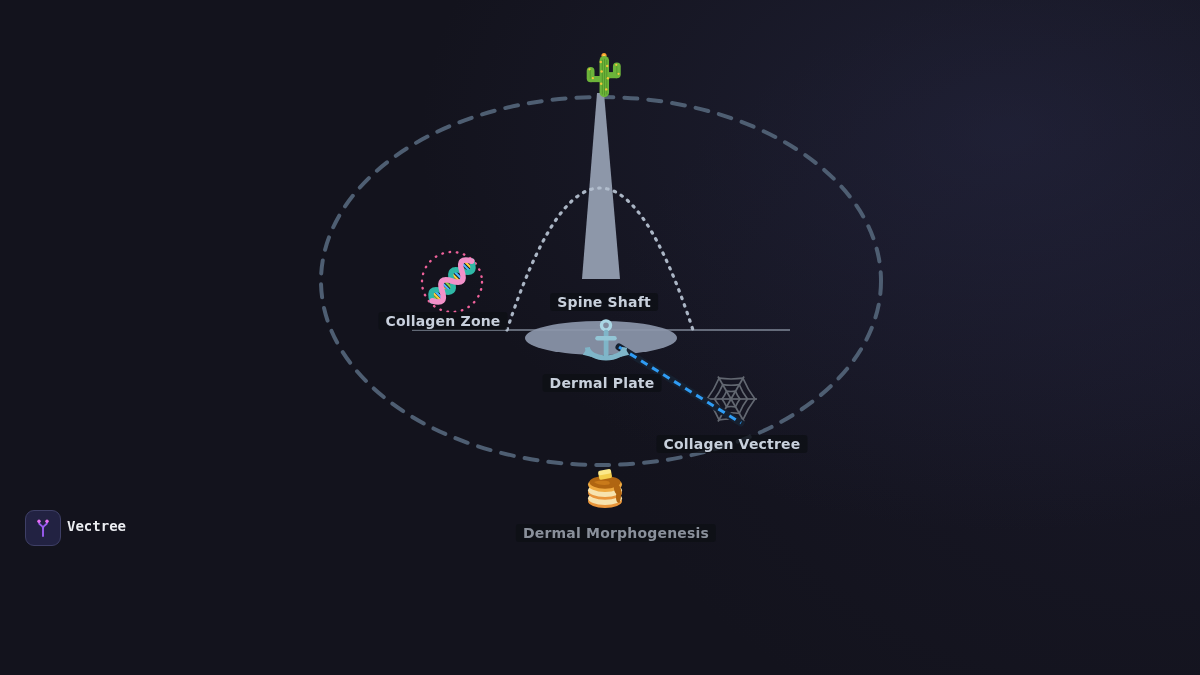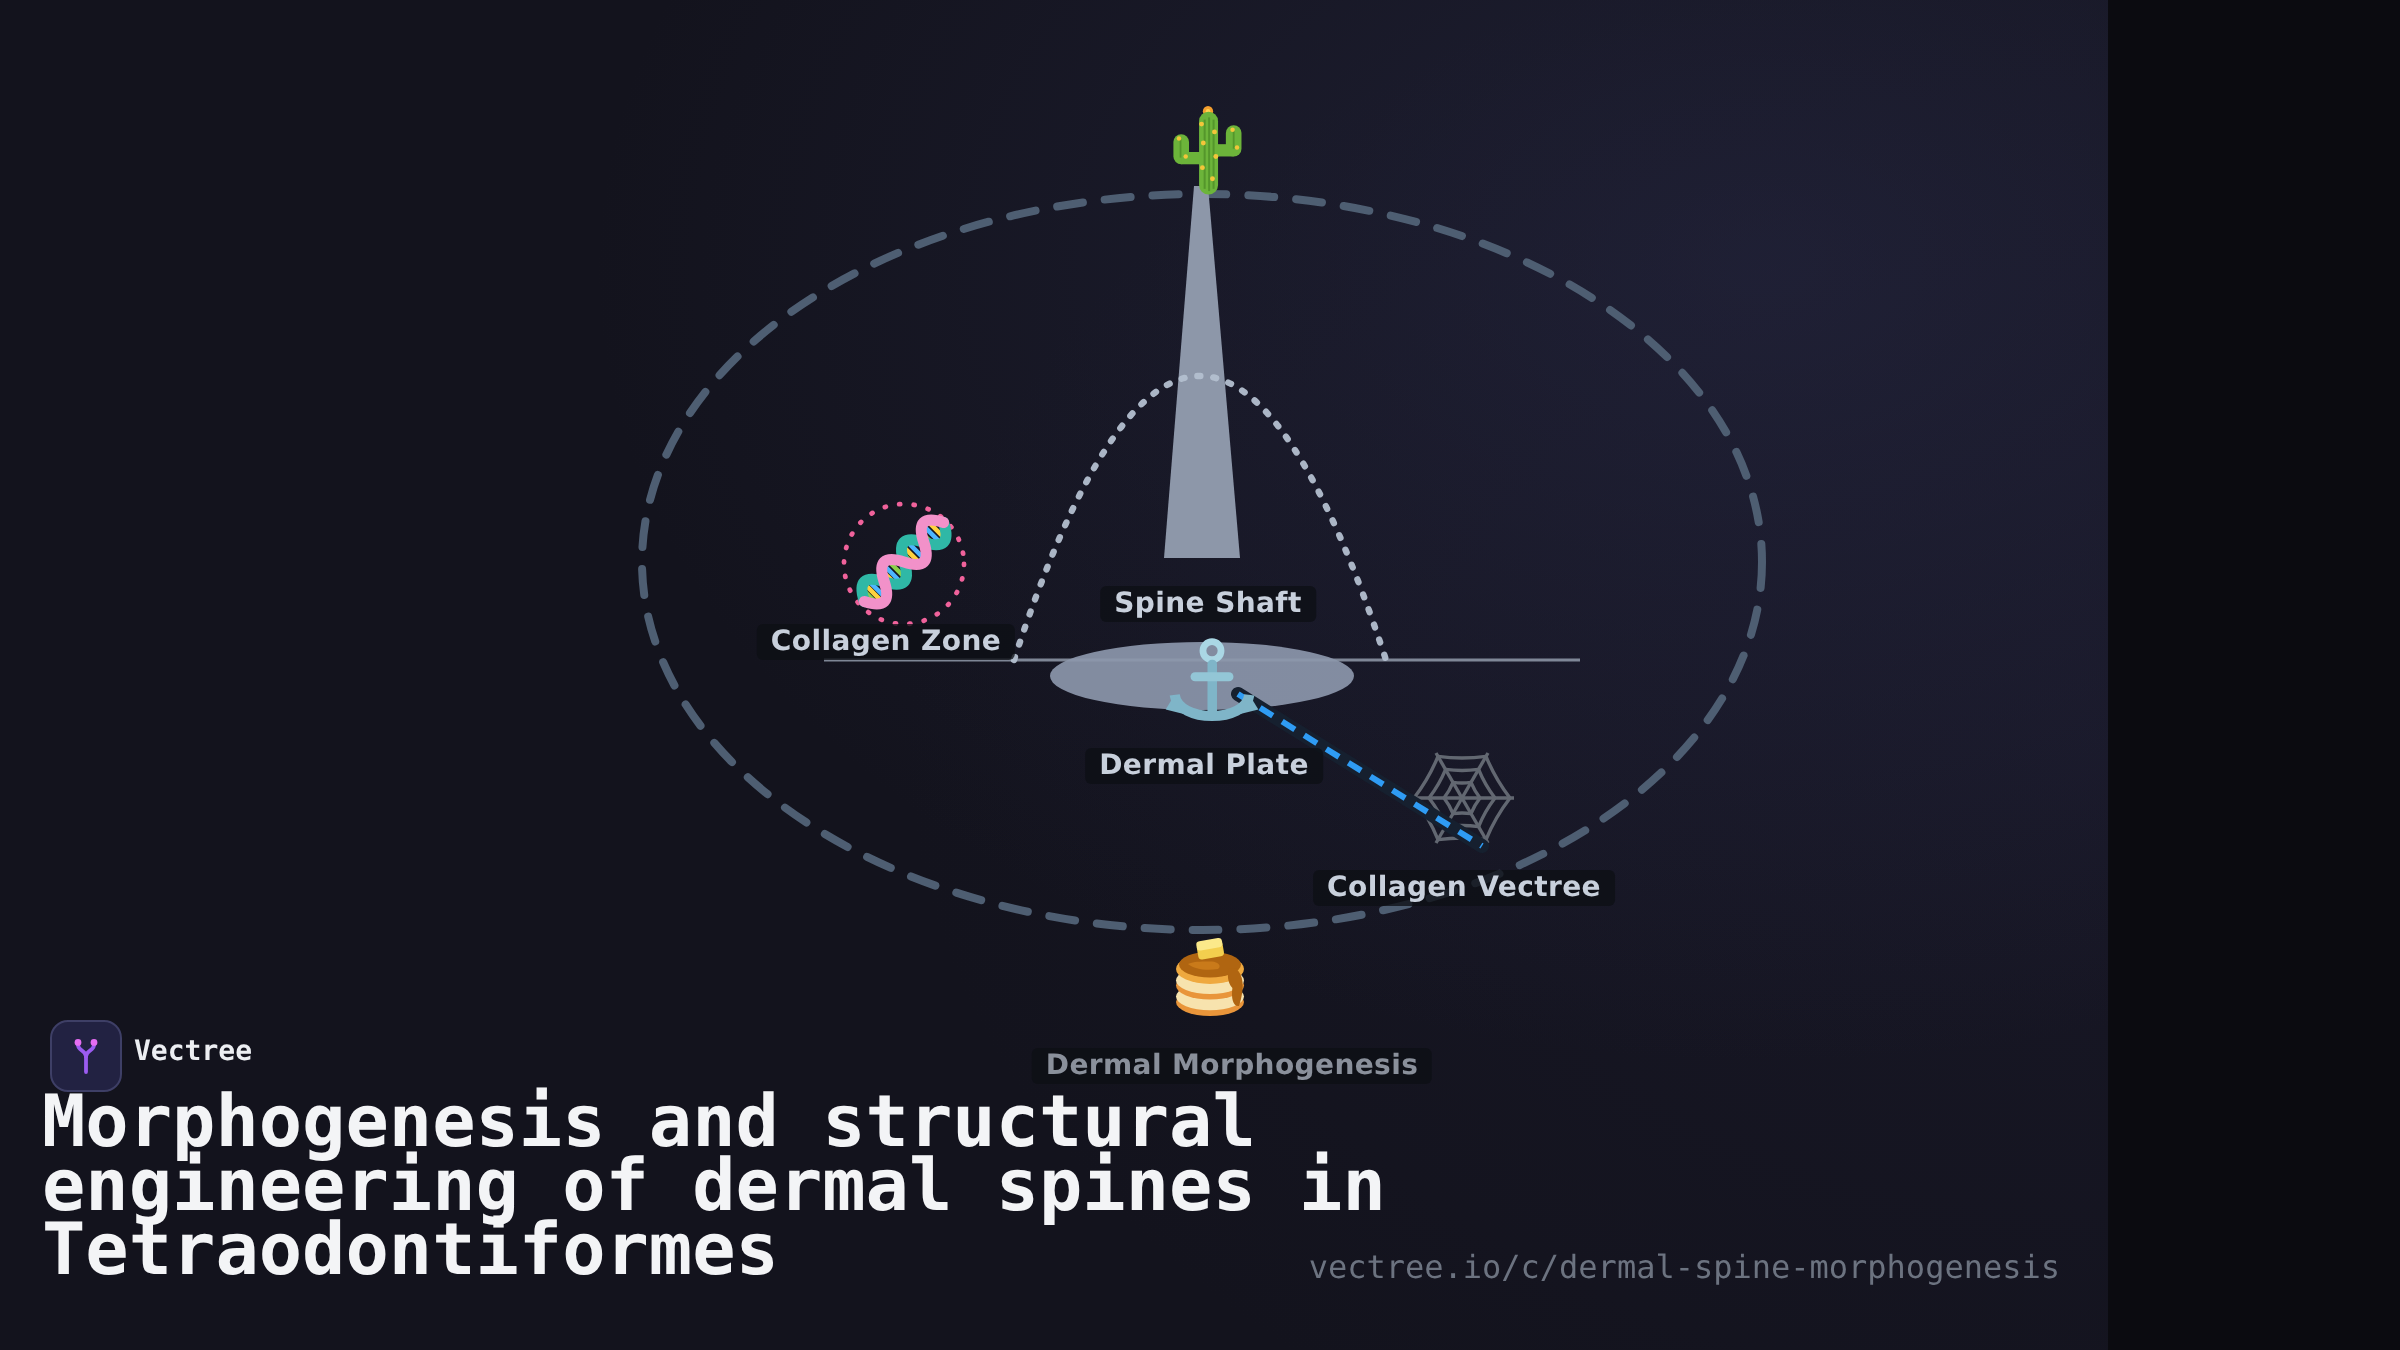--- a/index.html
+++ b/index.html
@@ -1,17 +1,17 @@
 <!DOCTYPE html>
 <html><head>
 <meta charset="utf-8">
 <style>
   html,body{margin:0;padding:0;background:#0b0b10;}
   .card{
-    position:relative;width:1054px;height:675px;overflow:hidden;
+    position:relative;width:1200px;height:675px;overflow:hidden;
     font-family:"DejaVu Sans",sans-serif;
     background:
       radial-gradient(950px 640px at 84% 20%, rgba(48,50,86,0.38), rgba(26,27,44,0) 62%),
       radial-gradient(1100px 760px at 100% 55%, rgba(40,38,70,0.22), rgba(0,0,0,0) 55%),
       #13131d;
   }
   .abs{position:absolute;}
   svg{display:block;}
   .layer{position:absolute;left:0;top:0;width:1200px;height:675px;}
   .z1{z-index:1}.z2{z-index:2}.z3{z-index:3}.z4{z-index:4}
@@ -167,17 +167,15 @@
         <path d="M12 20 L12 12.2"></path>
         <path d="M12 12.2 C12 9 8 9.6 8 6.4"></path>
         <path d="M12 12.2 C12 9 16 9.6 16 6.4"></path>
       </g>
       <circle cx="8" cy="5.2" r="1.7" fill="#e66df2"></circle>
       <circle cx="16" cy="5.2" r="1.7" fill="#e66df2"></circle>
     </svg>
   </div>
   <div class="brand-name">Vectree</div>
 
-  <div class="title">Morphogenesis and structural engineering of dermal spines in Tetraodontiformes</div>
 
-  <div class="footer-url">vectree.io/c/dermal-spine-morphogenesis</div>
 
 </div>
 
 </body></html>

